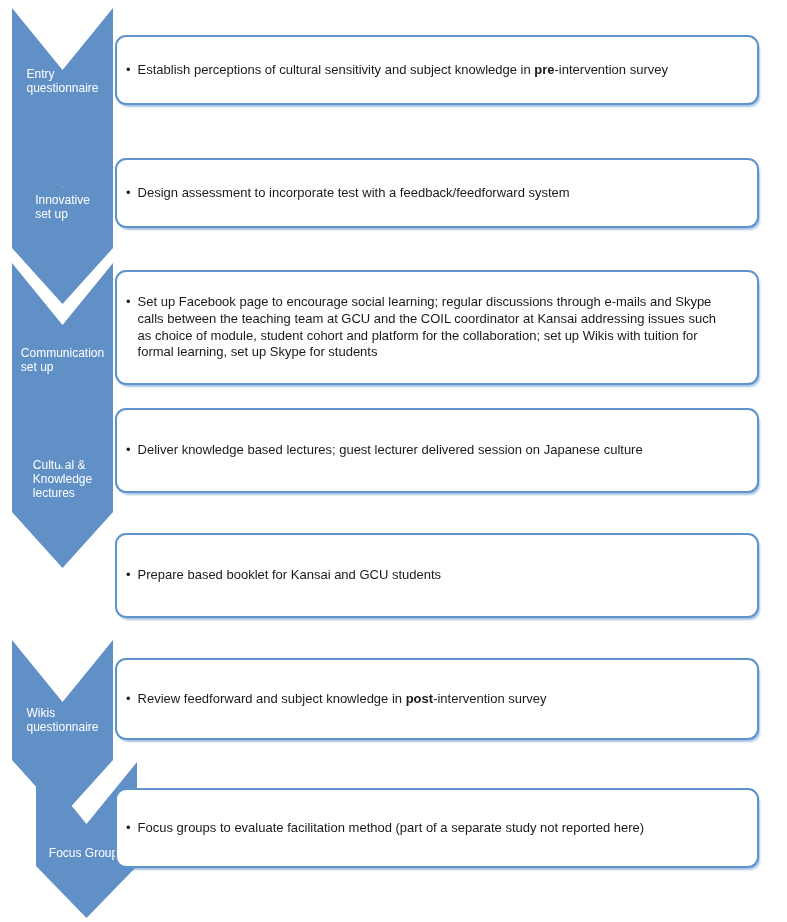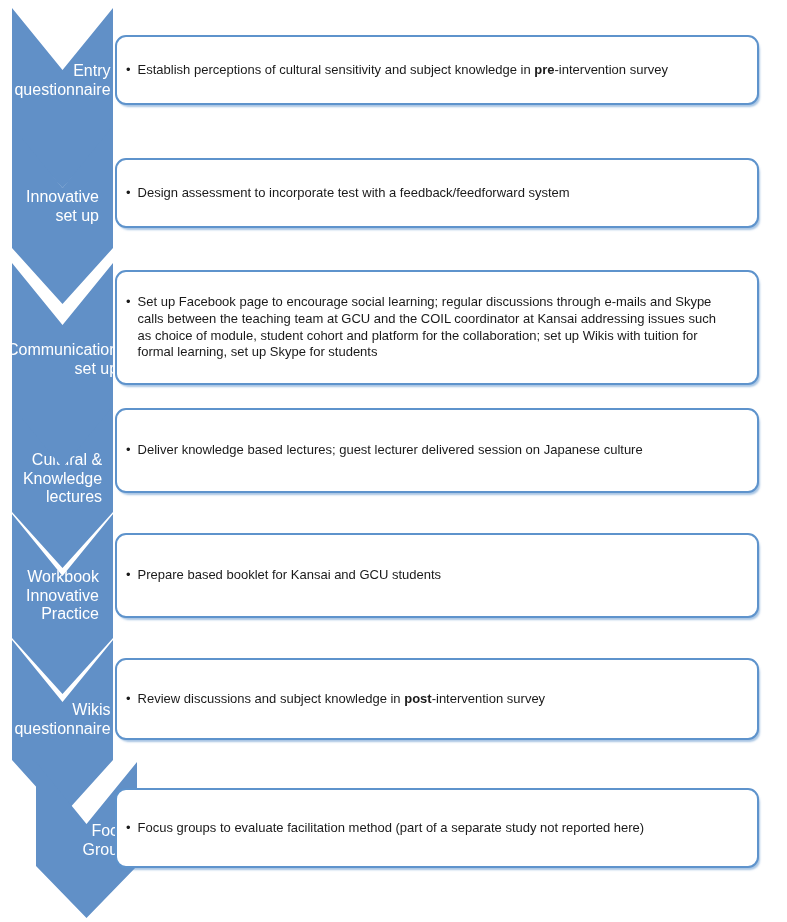--- a/index.html
+++ b/index.html
@@ -27,22 +27,22 @@
   .a2{top:126px;height:178px;}
   .a3{top:263px;height:210px;}
   .a4{top:406px;height:162px;}
   .a5{top:514px;height:180px;}
   .a6{top:640px;height:176px;}
   .a7{top:762px;height:156px;}
 
   .arrow .label{
     position:absolute;left:2px;right:2px;top:40px;bottom:56px;
     display:flex;align-items:center;justify-content:center;
-    text-align:right;color:var(--arrow-text);
-    font-size:16px;line-height:1.18;white-space:pre-line;
+    text-align:left;color:var(--arrow-text);
+    font-size:12px;line-height:1.18;white-space:pre-line;
   }
   .a1 .label{top:22px;}
   .a7 .label{align-items:flex-end;padding-bottom:2px;}
 
   
   .stepbox{
     position:absolute;left:115px;width:644px;
     background:#ffffff;
     border:2px solid var(--box-border);
     border-radius:11px;
@@ -82,25 +82,20 @@
   </div>
   <div class="arrow a3">
     <div class="label">Communication
 set up</div>
   </div>
   <div class="arrow a4">
     <div class="label">Cultural &amp;
 Knowledge
 lectures</div>
   </div>
-  <div class="arrow a5">
-    <div class="label">Workbook
-Innovative
-Practice</div>
-  </div>
   <div class="arrow a6">
     <div class="label">Wikis
 questionnaire</div>
   </div>
   <div class="arrow a7 tip-short">
     <div class="label">Focus Groups</div>
   </div>
 
   <div class="stepbox b1">
     <div class="bullet">
@@ -133,21 +128,21 @@
   <div class="stepbox b5">
     <div class="bullet">
       <span class="marker">•</span>
       <span class="txt"><span>Prepare based booklet for Kansai and GCU students</span><span class="b"></span><span></span></span>
     </div>
   </div>
 
   <div class="stepbox b6">
     <div class="bullet">
       <span class="marker">•</span>
-      <span class="txt"><span>Review discussions and subject knowledge in </span><span class="b">post</span><span>-intervention survey</span></span>
+      <span class="txt"><span>Review feedforward and subject knowledge in </span><span class="b">post</span><span>-intervention survey</span></span>
     </div>
   </div>
 
   <div class="stepbox b7">
     <div class="bullet">
       <span class="marker">•</span>
       <span class="txt"><span>Focus groups to evaluate facilitation method (part of a separate study not reported here)</span><span class="b"></span><span></span></span>
     </div>
   </div>
 

